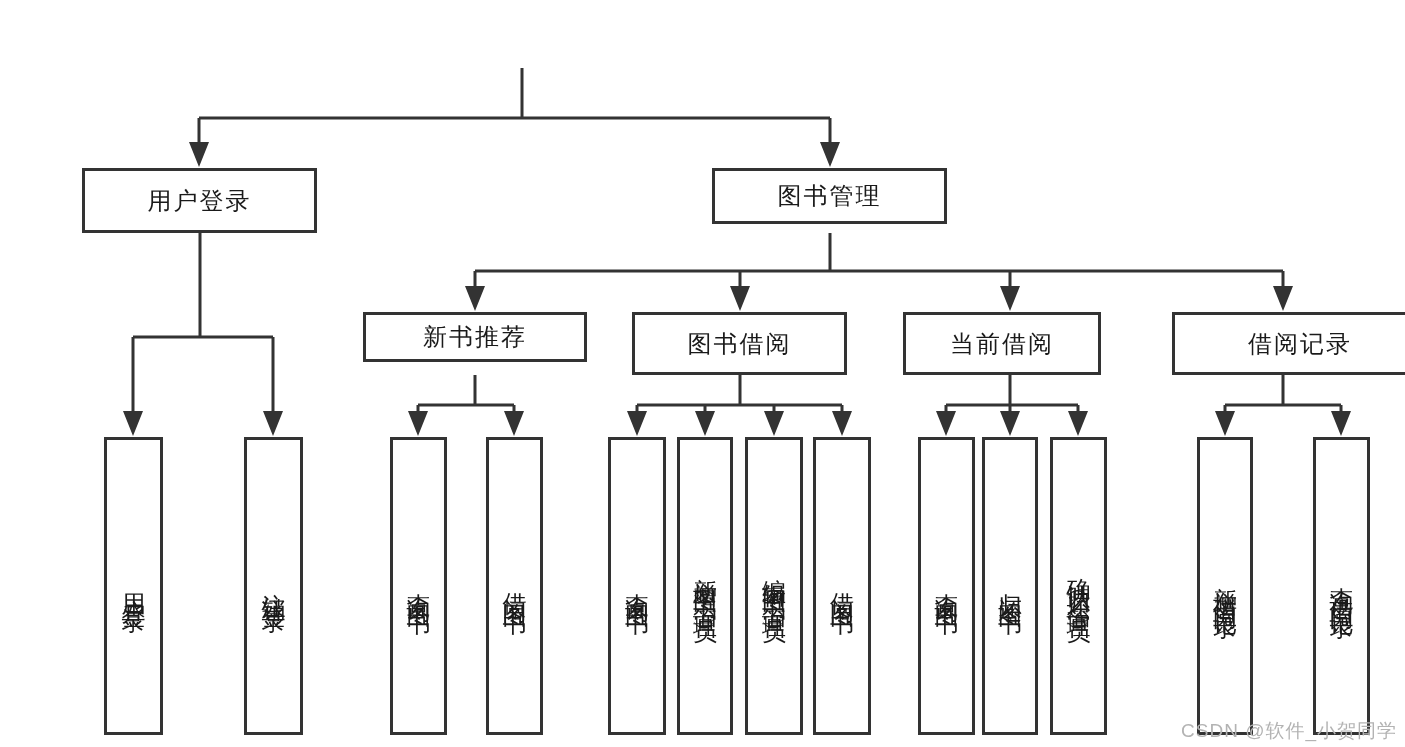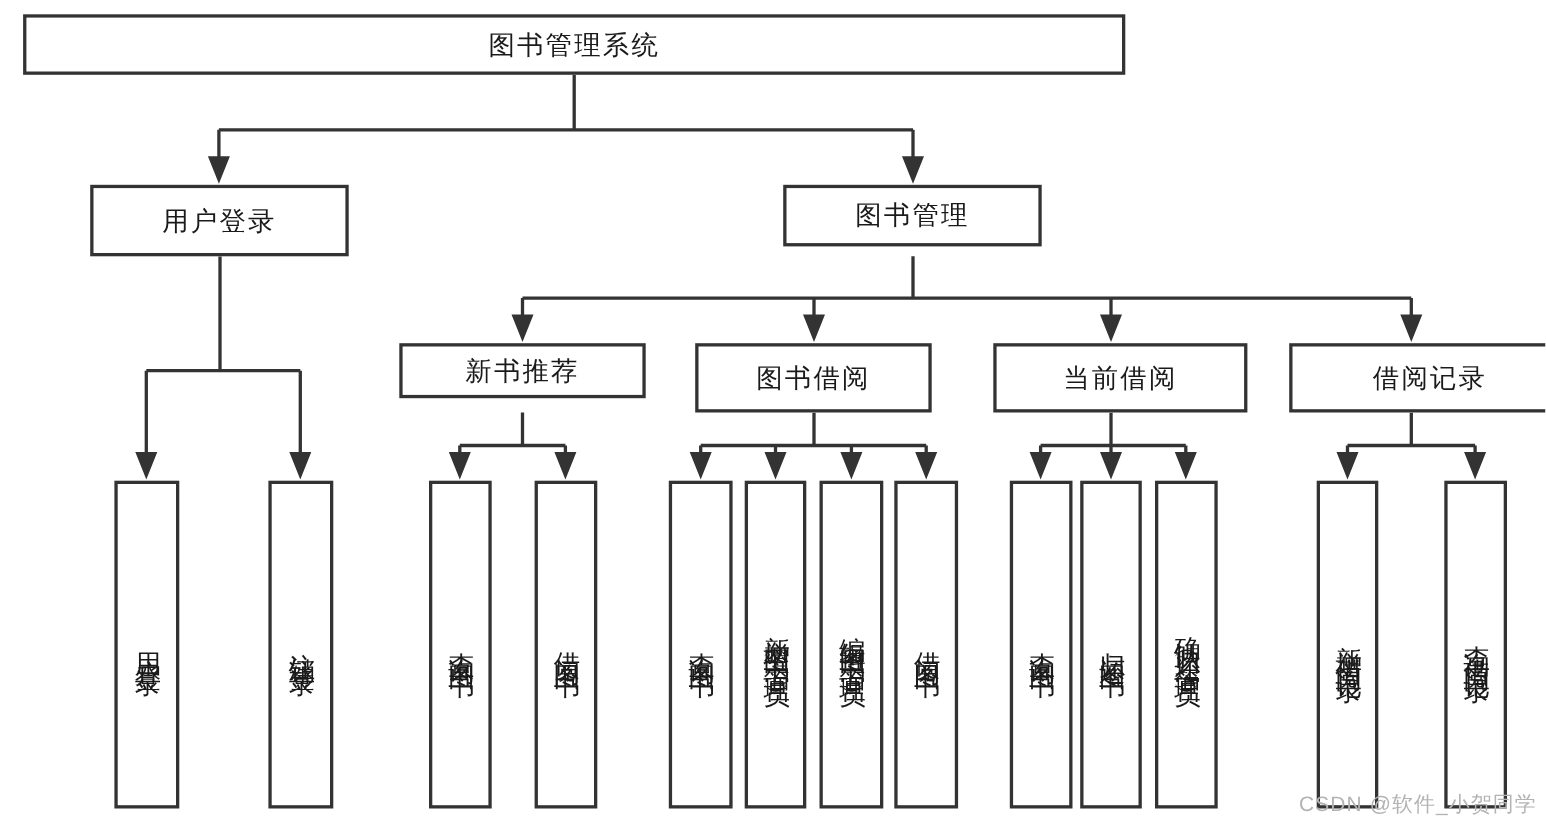--- a/index.html
+++ b/index.html
@@ -64,38 +64,35 @@
       M1000 286 L1020 286 L1010 311 Z M1273 286 L1293 286 L1283 311 Z
       M123 411 L143 411 L133 436 Z M263 411 L283 411 L273 436 Z
       M408 411 L428 411 L418 436 Z M504 411 L524 411 L514 436 Z
       M627 411 L647 411 L637 436 Z M695 411 L715 411 L705 436 Z
       M764 411 L784 411 L774 436 Z M832 411 L852 411 L842 436 Z
       M936 411 L956 411 L946 436 Z M1000 411 L1020 411 L1010 436 Z
       M1068 411 L1088 411 L1078 436 Z M1215 411 L1235 411 L1225 436 Z
       M1331 411 L1351 411 L1341 436 Z"></path>
   </svg>
 
-  <div class="node" style="left:21px;top:13px;width:1002px;height:55px">
-    <span>图书管理系统</span>
-  </div>
 
   <div class="node" style="left:82px;top:168px;width:235px;height:65px">
     <span>用户登录</span>
   </div>
   <div class="node" style="left:712px;top:168px;width:235px;height:56px">
     <span>图书管理</span>
   </div>
 
   <div class="node" style="left:363px;top:312px;width:224px;height:50px">
     <span>新书推荐</span>
   </div>
   <div class="node" style="left:632px;top:312px;width:215px;height:63px">
     <span>图书借阅</span>
   </div>
-  <div class="node" style="left:903px;top:312px;width:231px;height:63px">
+  <div class="node" style="left:903px;top:312px;width:198px;height:63px">
     <span>当前借阅</span>
   </div>
   <div class="node" style="left:1172px;top:312px;width:256px;height:63px">
     <span>借阅记录</span>
   </div>
 
   <div class="node leaf" style="left:104px;width:59px">
     <span class="vtext">用户登录</span>
   </div>
   <div class="node leaf" style="left:244px;width:59px">

